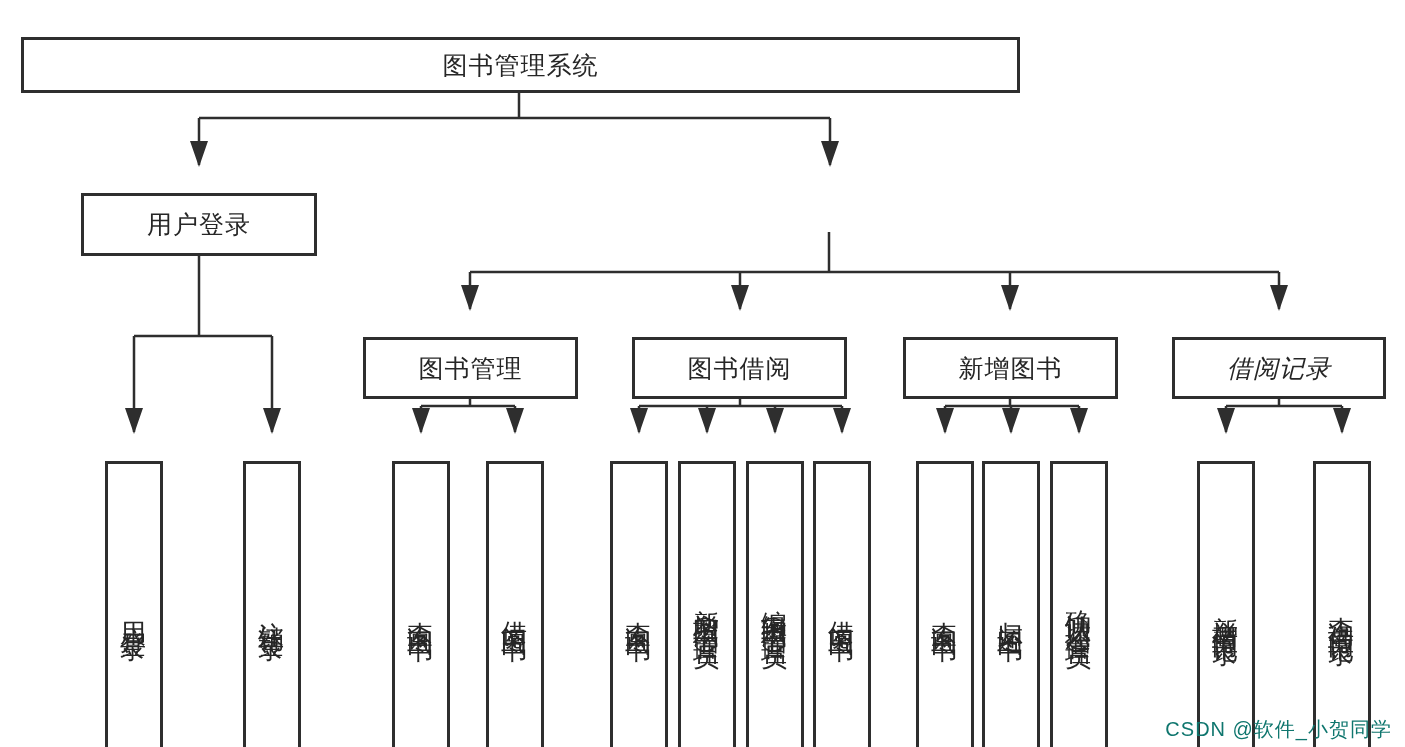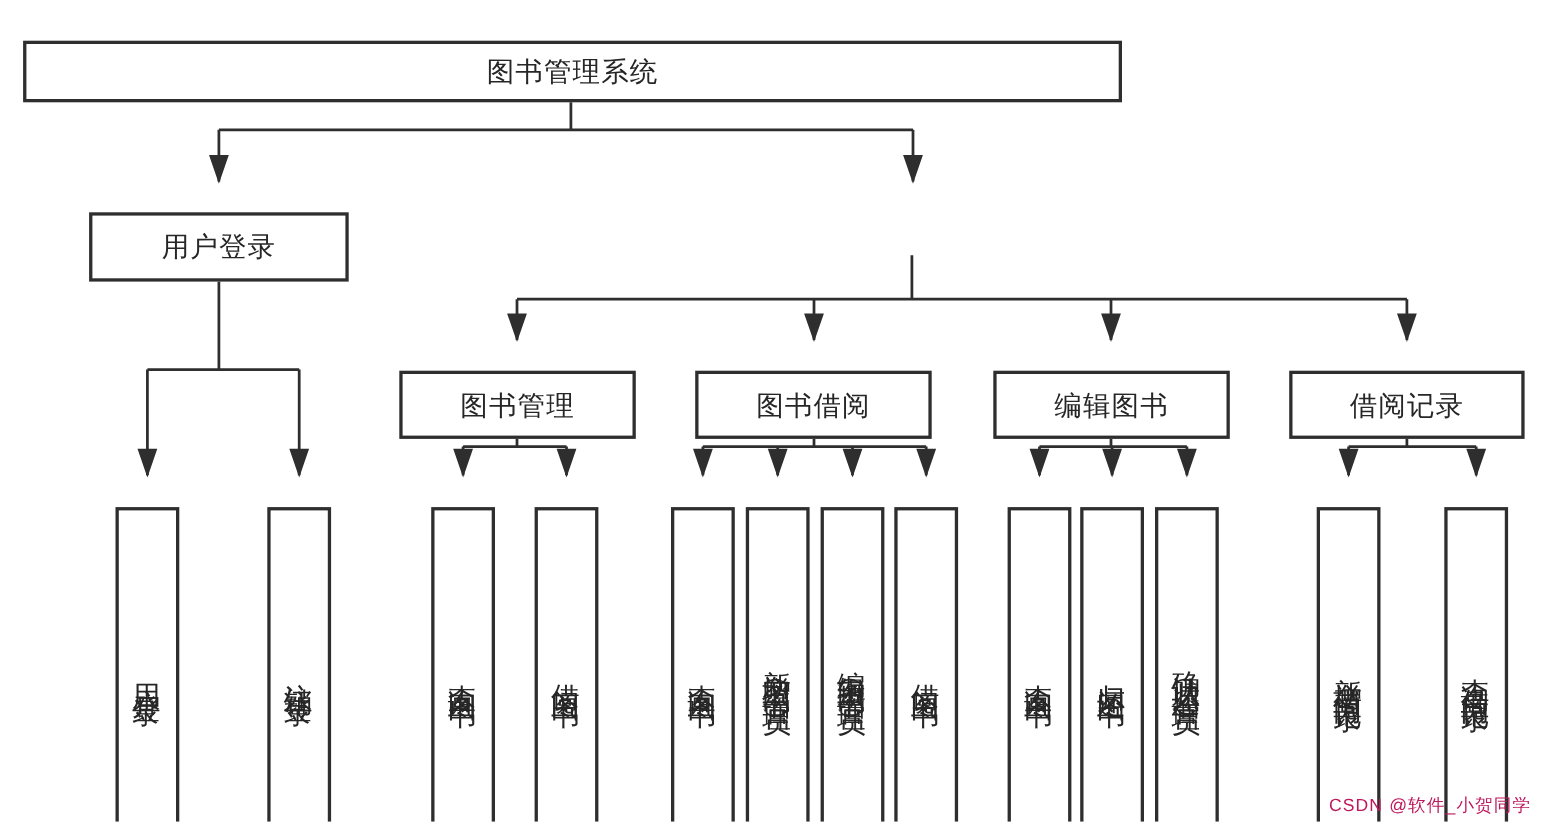--- a/index.html
+++ b/index.html
@@ -40,23 +40,23 @@
     writing-mode: vertical-rl;
     text-orientation: mixed;
     font-size: 26px;
     letter-spacing: 5px;
     white-space: normal;
   }
   .watermark {
     position: absolute;
     right: 13px;
     bottom: 4px;
-    font-size: 16px;
+    font-size: 20px;
     letter-spacing: 1px;
-    color: #be185d;
+    color: #0f766e;
     z-index: 5;
   }
 </style>
 </head>
 <body>
 
 <div class="canvas">
 
   <svg class="connector-layer" width="1405" height="747" viewBox="0 0 1405 747">
     <path fill="none" stroke="#2e2e2e" stroke-width="2.5" d="M519 69 V118
@@ -112,22 +112,22 @@
              M1226 434 L1217 408 L1235 408 Z
              M1342 434 L1333 408 L1351 408 Z"></path>
   </svg>
 
   <div class="node" style="left:21px; top:13px; width:999px; height:56px;">图书管理系统</div>
 
   <div class="node" style="left:81px; top:169px; width:236px; height:63px;">用户登录</div>
 
   <div class="node" style="left:363px; top:313px; width:215px; height:62px;">图书管理</div>
   <div class="node" style="left:632px; top:313px; width:215px; height:62px;">图书借阅</div>
-  <div class="node" style="left:903px; top:313px; width:215px; height:62px;">编辑图书</div>
-  <div class="node" style="left:1172px; top:313px; width:214px; height:62px;">借阅记录</div>
+  <div class="node" style="left:903px; top:313px; width:215px; height:62px;">新增图书</div>
+  <div class="node" style="left:1172px; top:313px; width:214px; height:62px;font-style:italic;">借阅记录</div>
 
   <div class="node vnode" style="left:105px; top:437px; width:58px; height:300px;">用户登录</div>
   <div class="node vnode" style="left:243px; top:437px; width:58px; height:300px;">注销登录</div>
 
   <div class="node vnode" style="left:392px; top:437px; width:58px; height:300px;">查询图书</div>
   <div class="node vnode" style="left:486px; top:437px; width:58px; height:300px;">借阅图书</div>
 
   <div class="node vnode" style="left:610px; top:437px; width:58px; height:300px;">查询图书</div>
   <div class="node vnode" style="left:678px; top:437px; width:58px; height:300px;">新增图书（管理员）</div>
   <div class="node vnode" style="left:746px; top:437px; width:58px; height:300px;">编辑图书（管理员）</div>

